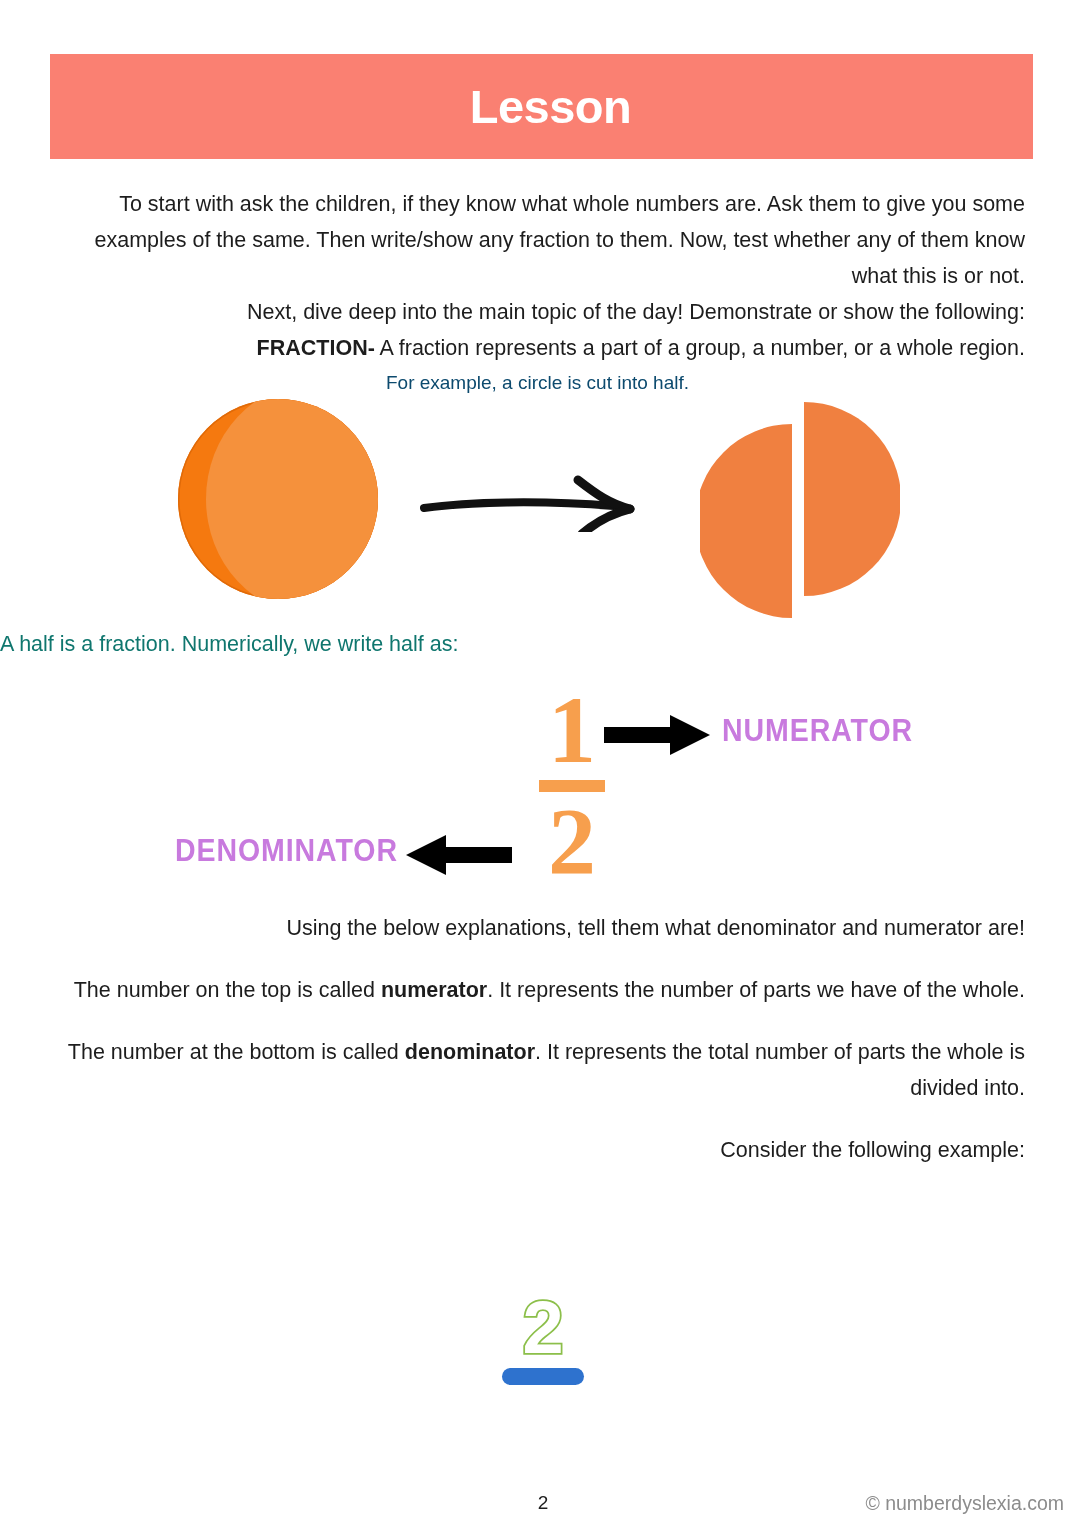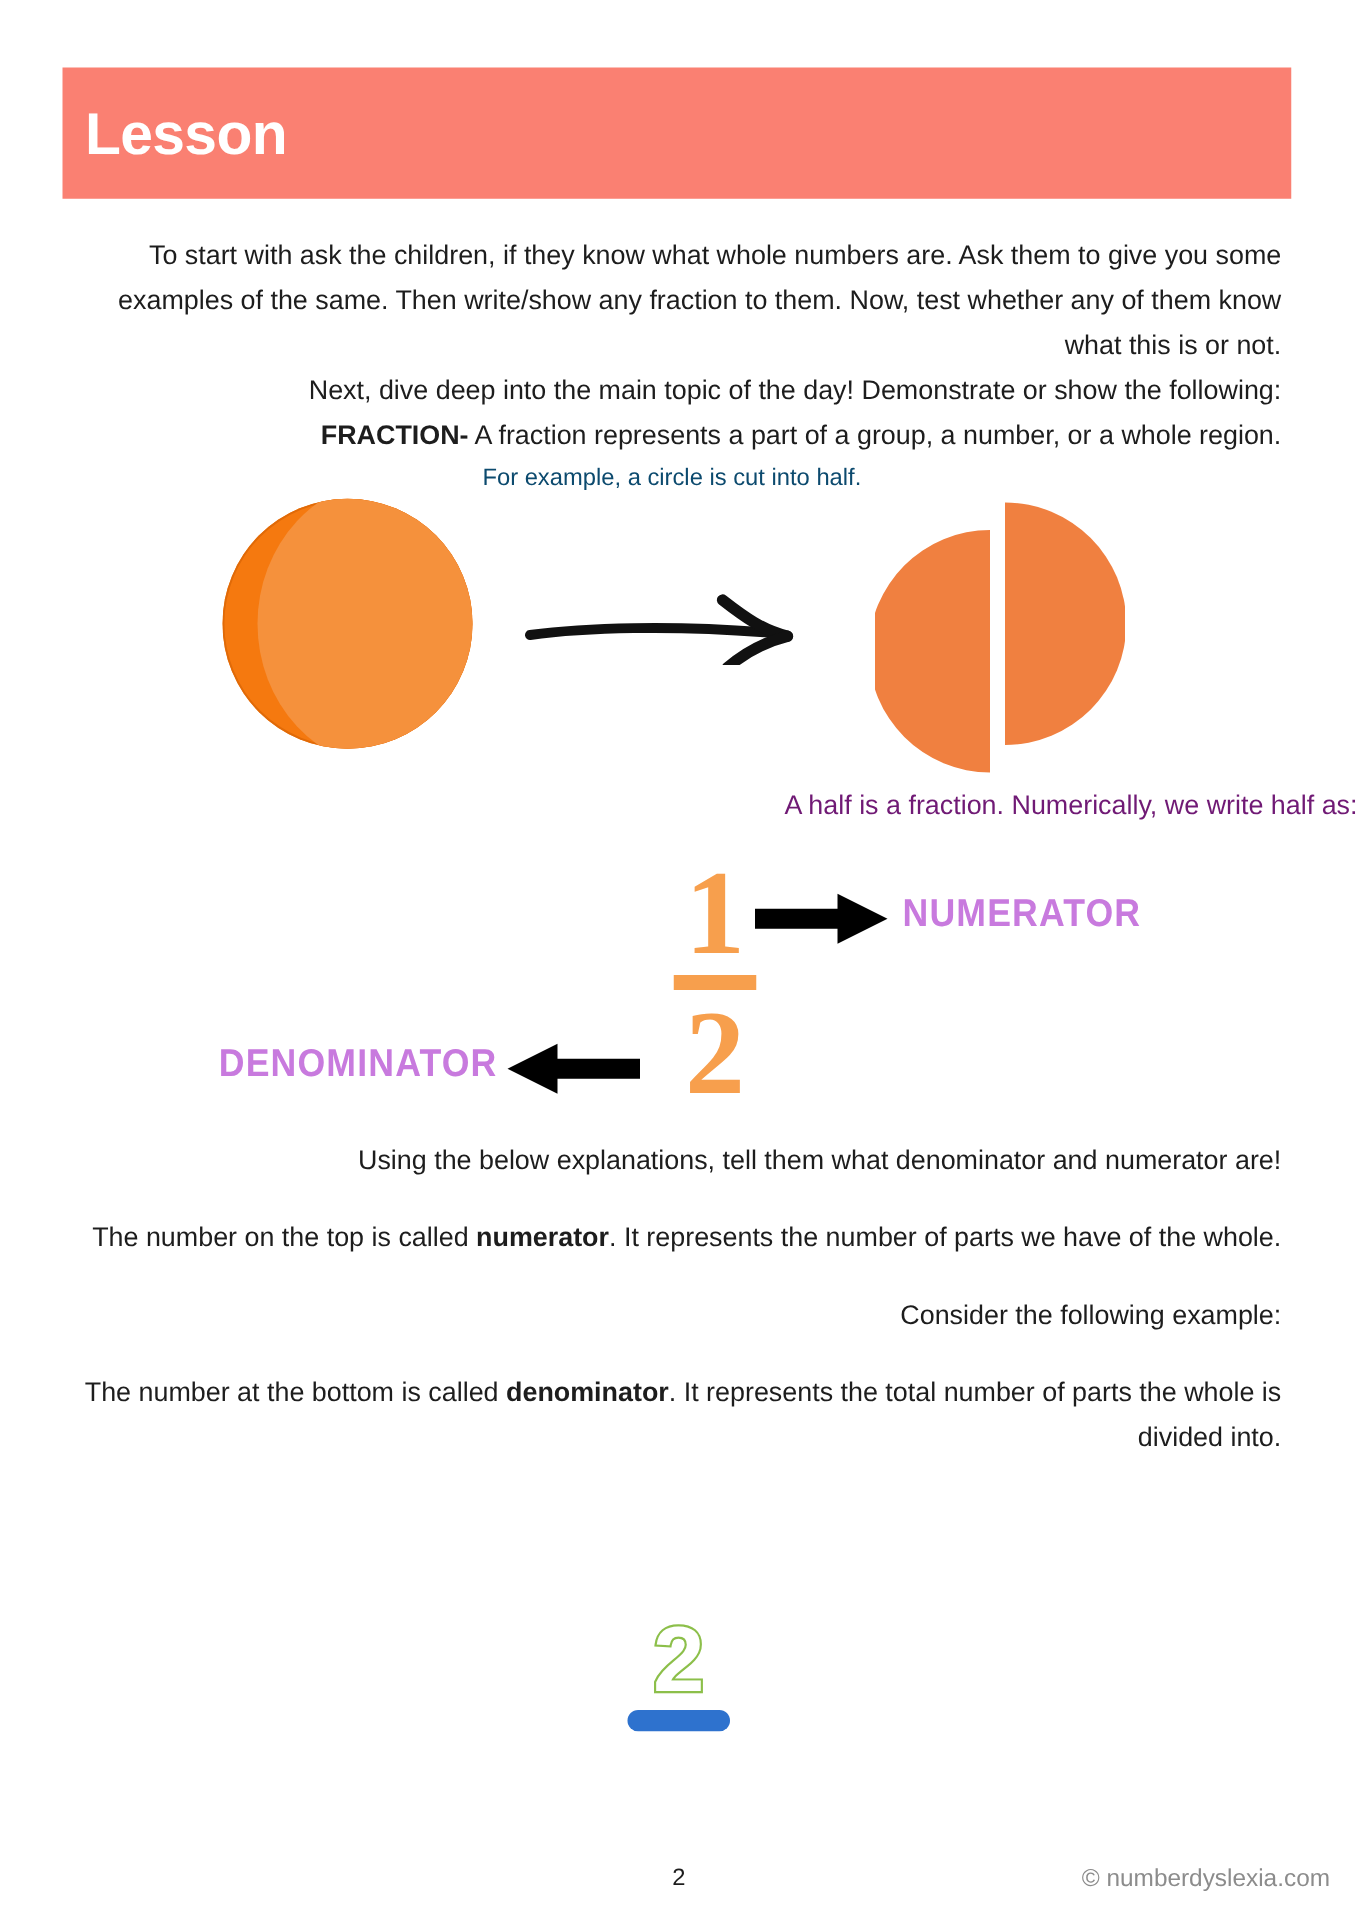--- a/index.html
+++ b/index.html
@@ -19,20 +19,21 @@
   
   .header-banner {
     position: absolute;
     left: 50px;
     top: 54px;
     width: 983px;
     height: 105px;
     background: #fa8072;
     display: flex;
     align-items: center;
+    justify-content: center;
   }
   .header-title {
     color: #ffffff;
     font-size: 47px;
     font-weight: bold;
     letter-spacing: -0.5px;
     margin-left: 18px;
   }
 
   
@@ -105,23 +106,23 @@
     width: 200px;
     height: 225px;
   }
 
   
   .caption-half {
     position: absolute;
     left: 0;
     top: 632px;
     width: 1086px;
-    text-align: right;
+    text-align: left;
     font-size: 21.5px;
-    color: #701a75;
+    color: #0f766e;
   }
 
   
   .half-block {
     position: absolute;
     left: 0;
     top: 686px;
     width: 1086px;
     height: 210px;
   }
@@ -286,23 +287,23 @@
 <svg class="arrow-left-block" viewBox="0 0 110 46">
   <path d="M 110 15 L 44 15 L 44 3 L 4 23 L 44 43 L 44 31 L 110 31 Z" fill="#000000"></path>
 </svg>
 <div class="label-denominator">DENOMINATOR</div>
 
 <div class="content" style="top:910px;">
   <p class="para">Using the below explanations, tell them what denominator and numerator are!</p>
 
   <p class="para gap"><span>The number on the top is called </span><span class="b">numerator</span><span>. It represents the number of parts we have of the whole.</span></p>
 
+  <p class="para gap"><span>The number at the bottom is called </span><span class="b">denominator</span><span>. It represents the total number of parts the whole is divided into.</span></p>
+
   <p class="para gap">Consider the following example:</p>
-
-  <p class="para gap"><span>The number at the bottom is called </span><span class="b">denominator</span><span>. It represents the total number of parts the whole is divided into.</span></p>
 
 </div>
 
 <div class="frac-two-tenths">
   <span class="num-outline">2</span>
   <div class="bar-blue"></div>
 </div>
 
 <div class="footer-pagenum">2</div>
 <div class="footer-credit">© numberdyslexia.com</div>

